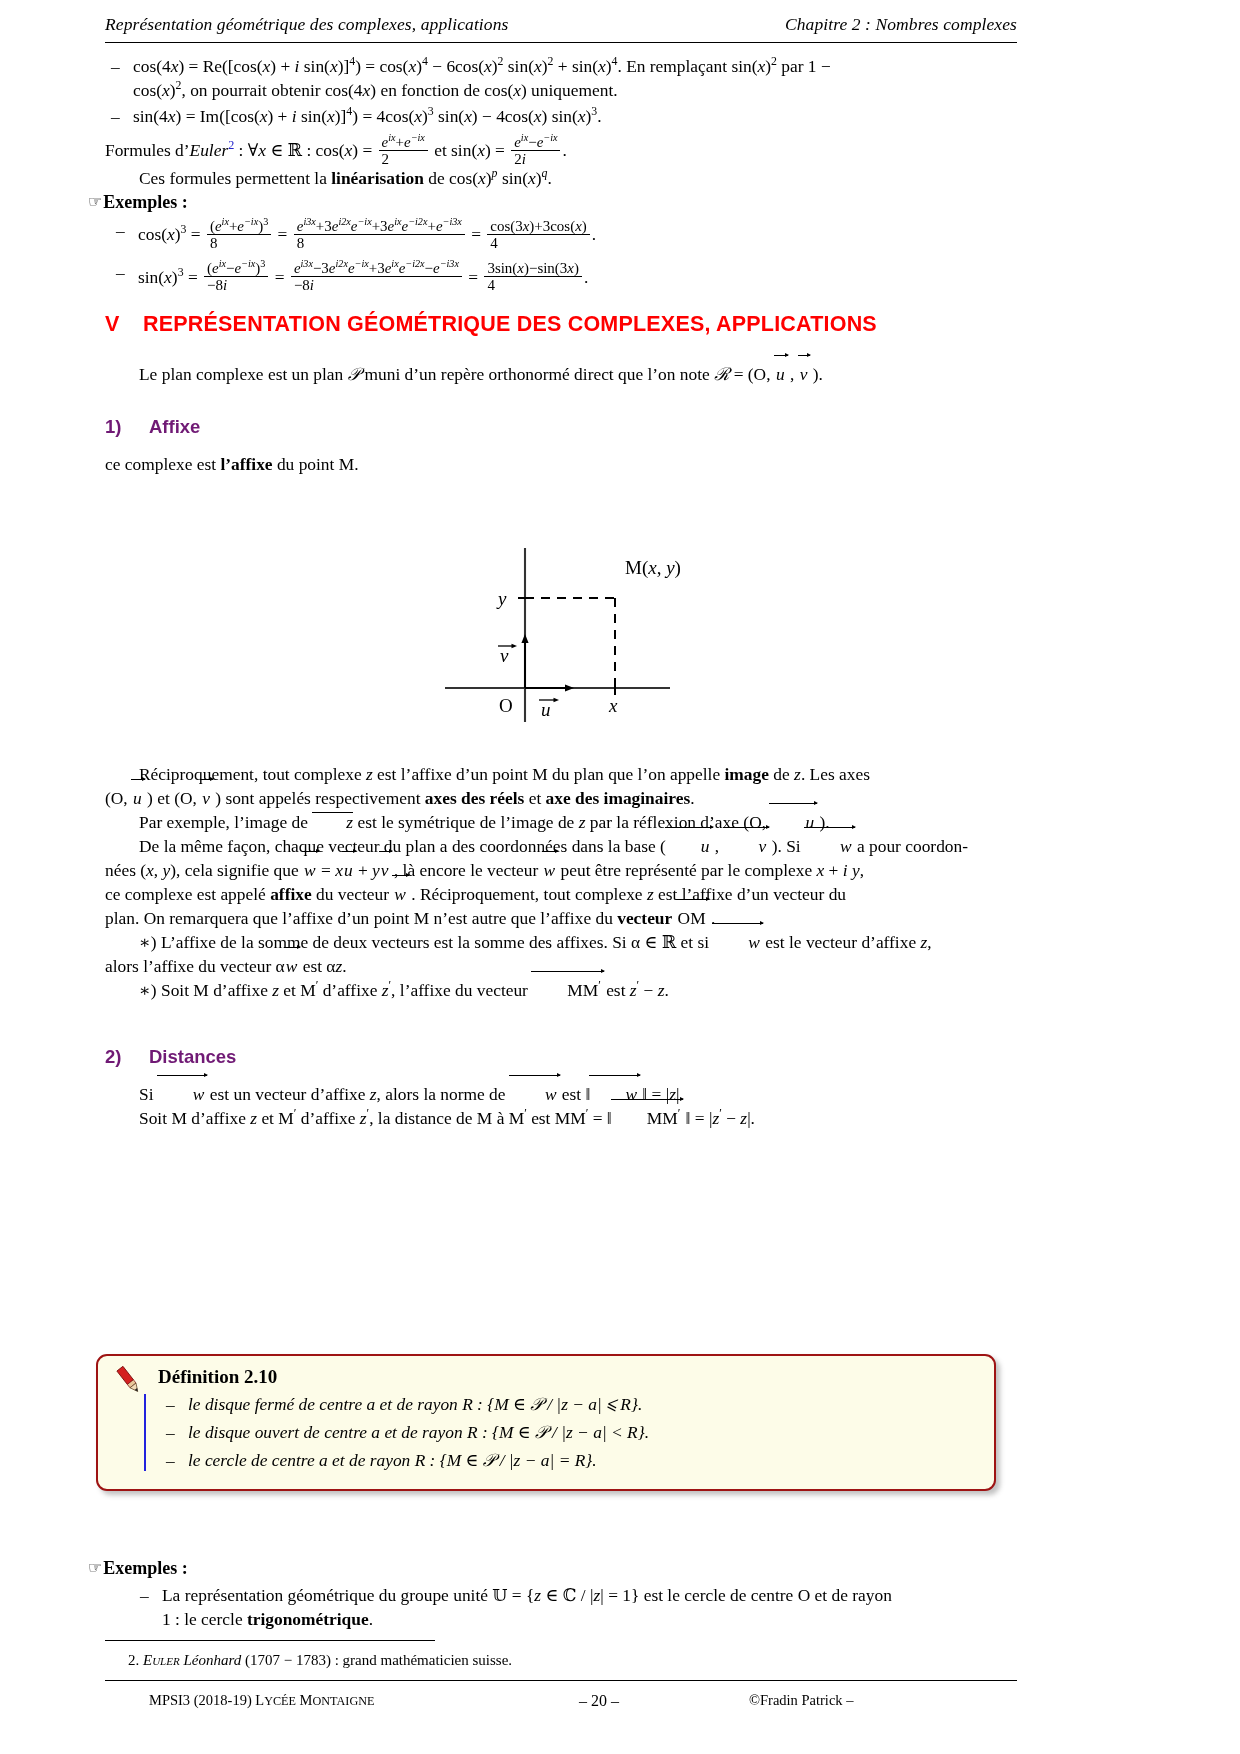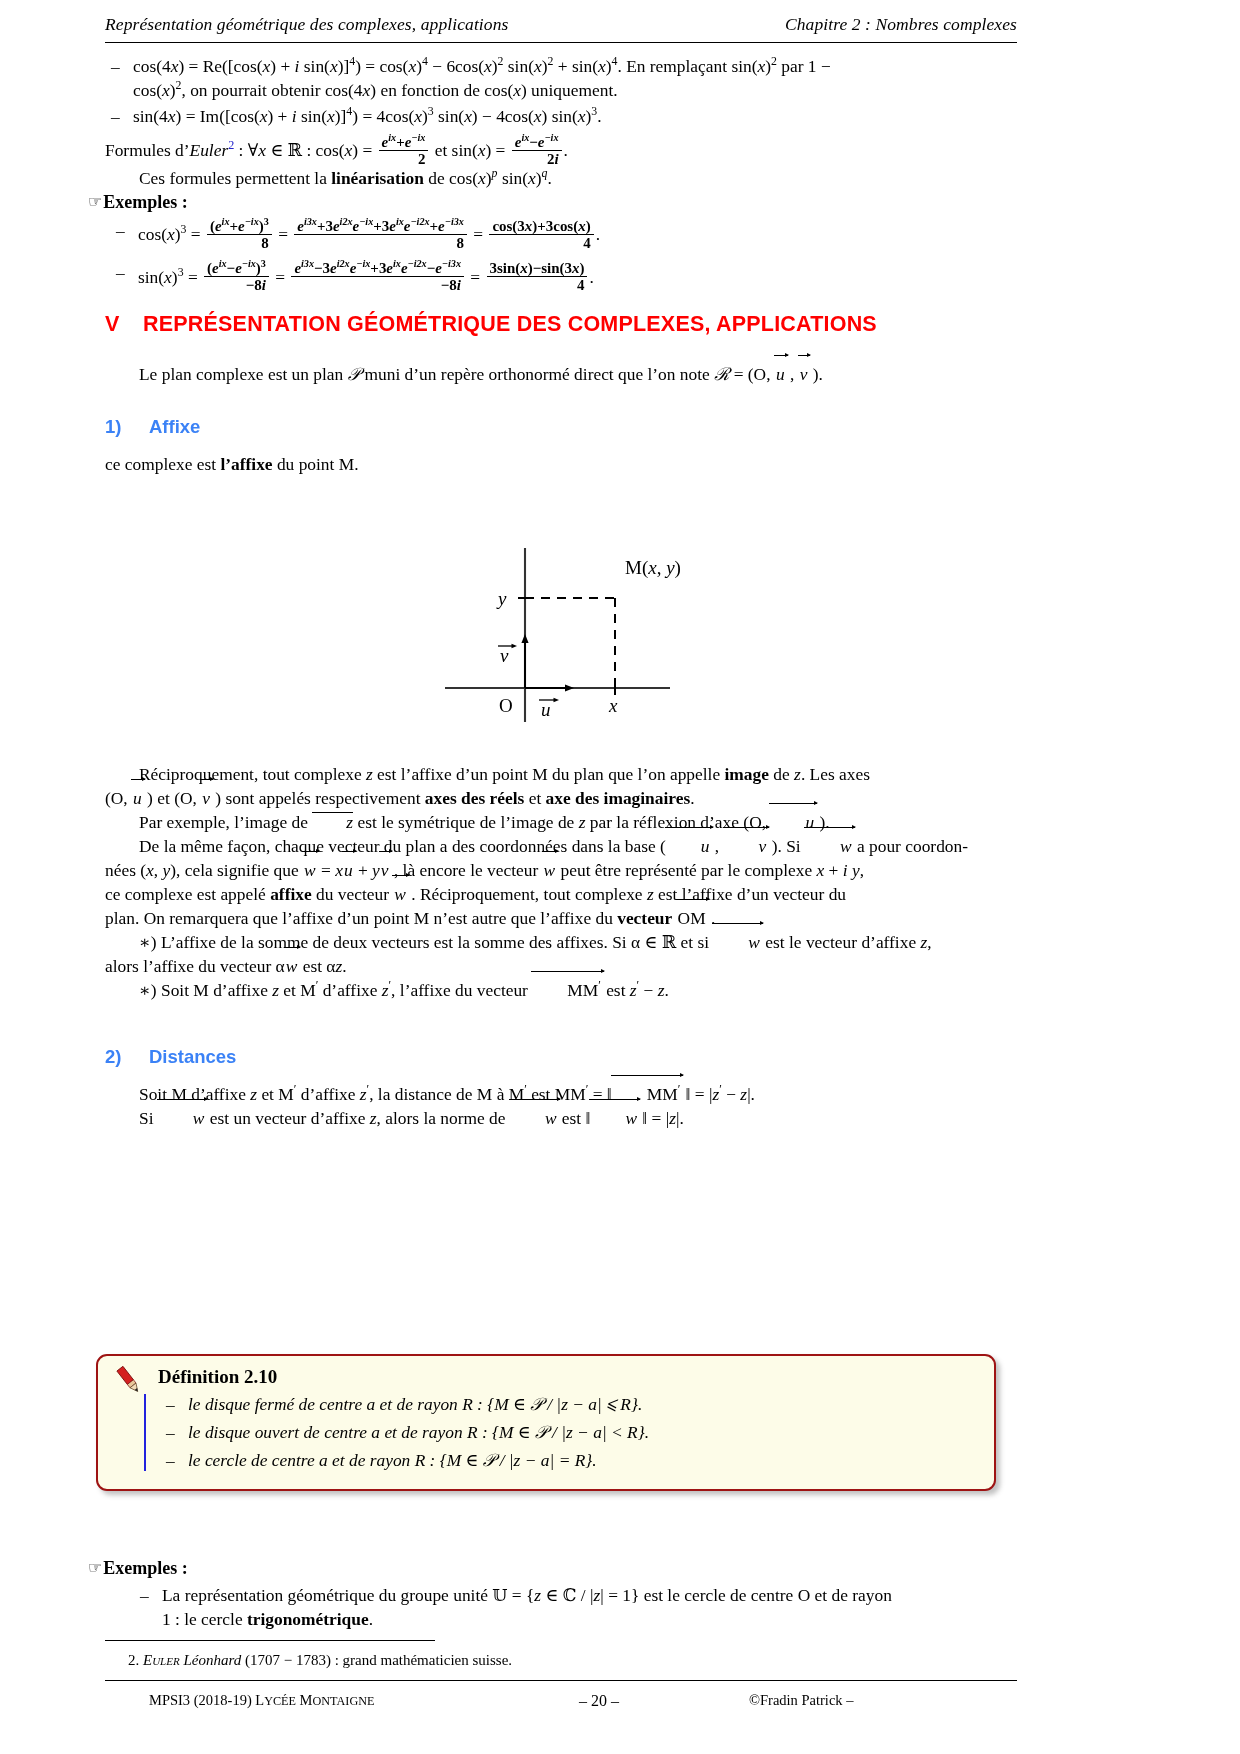--- a/index.html
+++ b/index.html
@@ -55,25 +55,24 @@
   i, .it { font-style: italic; }
   b, .bf { font-weight: bold; }
   .rm { font-style: normal; }
   sup.ex { font-size: 0.68em; vertical-align: super; font-style: normal; line-height: 0; }
   sup.exi { font-size: 0.68em; vertical-align: super; font-style: italic; line-height: 0; }
   .fnmark { color: #2222cc; font-size: 0.7em; vertical-align: super; line-height: 0; }
 
   .frac {
     display: inline-block;
     vertical-align: -0.52em;
-    text-align: right;
+    text-align: left;
     font-size: 0.86em;
     line-height: 1.08;
     margin: 0 2px;
-    font-weight: bold;
   }
   .frac .num { display: block; padding: 0 3px; }
   .frac .den { display: block; border-top: 1px solid #000; padding: 0 3px; }
 
   .vec {
     display: inline-block;
     position: relative;
     font-style: italic;
     padding: 0 1px;
   }
@@ -121,21 +120,21 @@
     font-family: "Liberation Sans", sans-serif;
     font-weight: bold;
     color: #ff0000;
     font-size: 21.5px;
     letter-spacing: 0.2px;
   }
   .sec-head .numeral { display: inline-block; width: 38px; }
   .sub-head {
     font-family: "Liberation Sans", sans-serif;
     font-weight: bold;
-    color: #3b82f6;
+    color: #701a75;
     font-size: 18.5px;
   }
   .sub-head .numeral { display: inline-block; width: 44px; }
 
   
   .pointer {
     font-size: 16px;
     vertical-align: 1px;
     margin-right: 1px;
   }
@@ -385,24 +384,24 @@
       <span class="indent rm" style="display:block;">∗) Soit M d’affixe <i>z</i> et M<sup class="ex">′</sup> d’affixe <i>z</i><sup class="ex">′</sup>, l’affixe du vecteur <span class="vec vecn">MM<sup class="ex">′</sup></span> est <i>z</i><sup class="ex">′</sup> − <i>z</i>.</span>
     </div>
   </div>
 
   <div class="sub-head" style="position:absolute; left:105px; top:1046px;">
     <span class="numeral">2)</span><span>Distances</span>
   </div>
 
   <div class="body-text" style="position:absolute; left:105px; top:1082px; width:912px;">
     <div>
+      <span class="indent rm" style="display:block;">Si <span class="vec">w</span> est un vecteur d’affixe <i>z</i>, alors la norme de <span class="vec">w</span> est ‖<span class="vec">w</span> ‖ = |<i>z</i>|.</span>
+    </div>
+    <div>
       <span class="indent rm" style="display:block;">Soit M d’affixe <i>z</i> et M<sup class="ex">′</sup> d’affixe <i>z</i><sup class="ex">′</sup>, la distance de M à M<sup class="ex">′</sup> est MM<sup class="ex">′</sup> = ‖<span class="vec vecn">MM<sup class="ex">′</sup></span> ‖ = |<i>z</i><sup class="ex">′</sup> − <i>z</i>|.</span>
-    </div>
-    <div>
-      <span class="indent rm" style="display:block;">Si <span class="vec">w</span> est un vecteur d’affixe <i>z</i>, alors la norme de <span class="vec">w</span> est ‖<span class="vec">w</span> ‖ = |<i>z</i>|.</span>
     </div>
   </div>
 
   <div class="defbox">
     <svg class="pencil-icon" viewBox="0 0 40 40" xmlns="http://www.w3.org/2000/svg">
       <g transform="rotate(-38 20 20)">
         <rect x="16" y="2" width="9" height="20" fill="#d42020" stroke="#7a1010" stroke-width="1"></rect>
         <rect x="16" y="22" width="9" height="5" fill="#e8c89a" stroke="#7a1010" stroke-width="0.8"></rect>
         <polygon points="16,27 25,27 20.5,36" fill="#f2dcb8" stroke="#5a4020" stroke-width="0.8"></polygon>
         <polygon points="18.6,32.5 22.4,32.5 20.5,36" fill="#222"></polygon>

